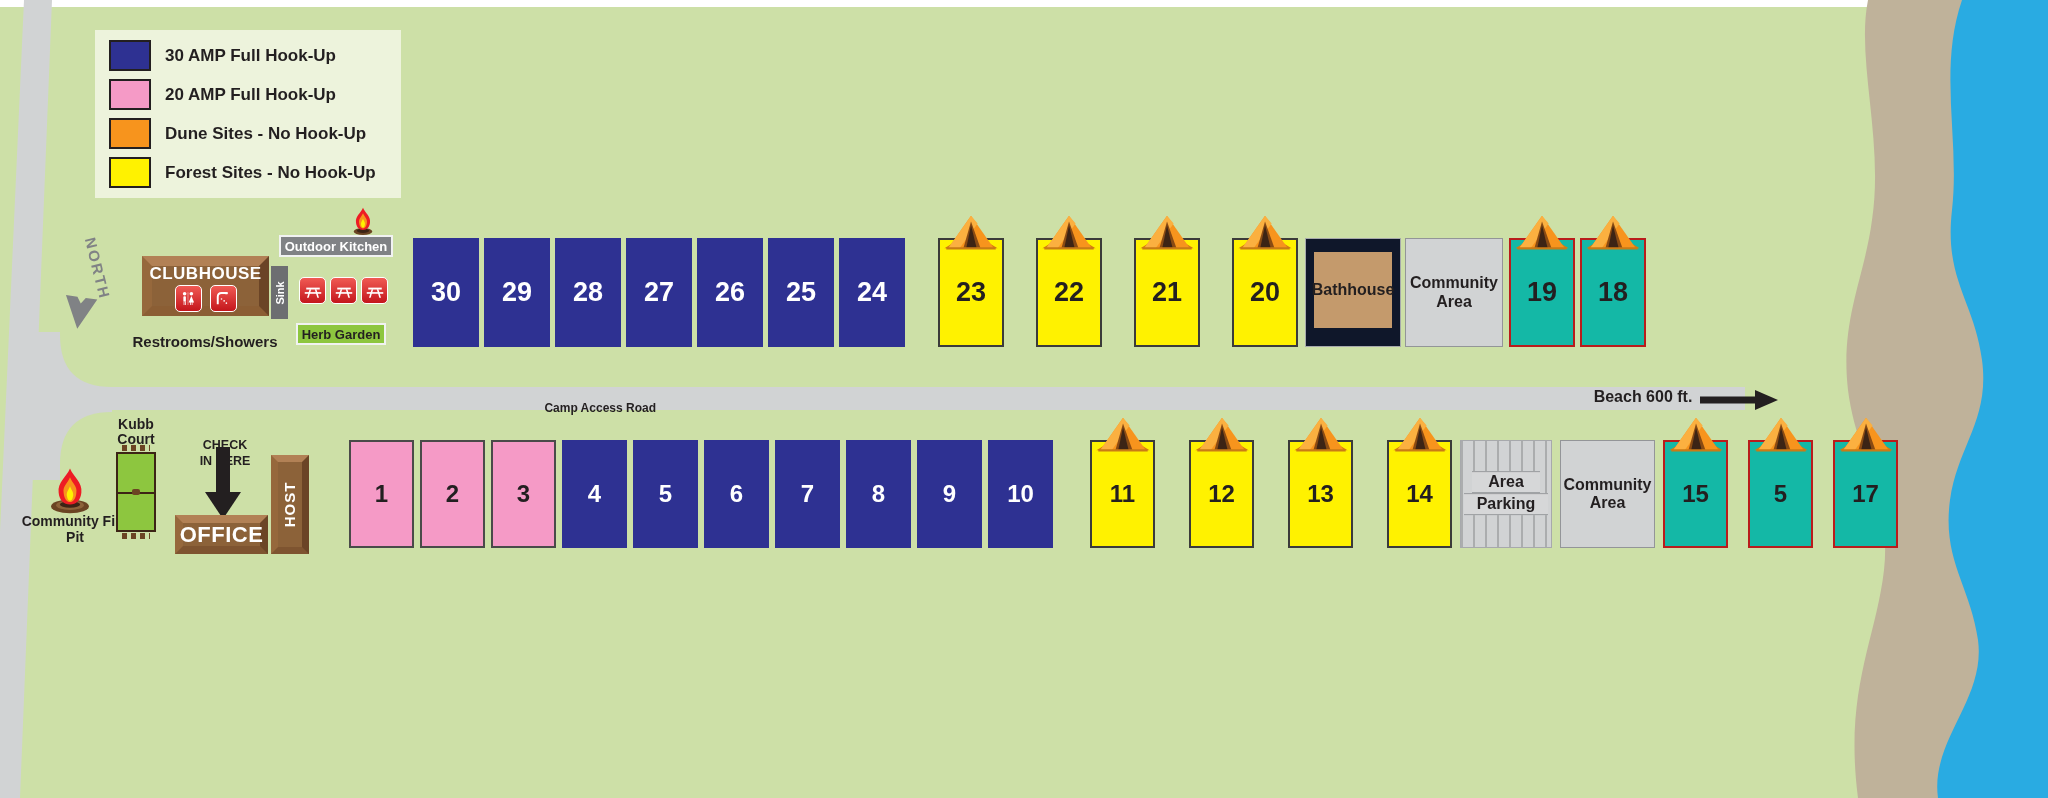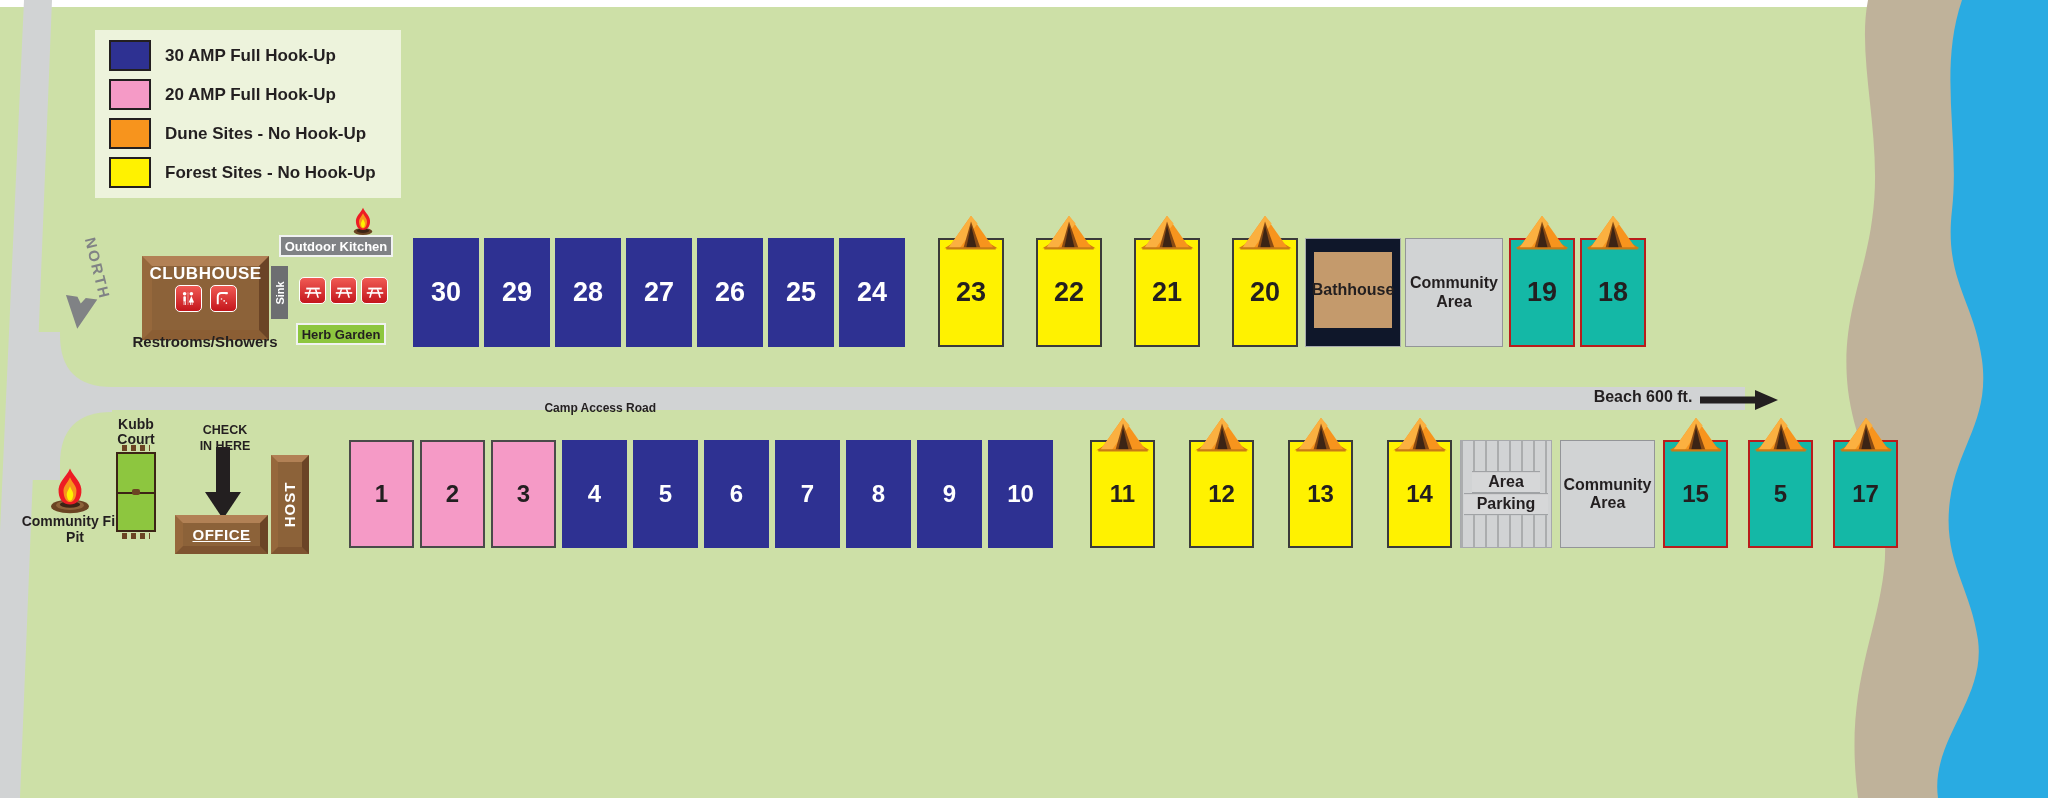--- a/index.html
+++ b/index.html
@@ -16,21 +16,21 @@
 
   
   .north{position:absolute;left:48px;top:246px;width:70px;height:110px;color:#808285;}
   .north-text{position:absolute;left:18px;top:14px;font-size:15px;letter-spacing:2px;
               transform:rotate(76deg);transform-origin:center;}
   .north-arrow{position:absolute;left:12px;top:50px;transform:rotate(8deg);}
 
   
   .bevel{box-sizing:border-box;border-style:solid;background:#8C6239;color:#fff;
          display:flex;align-items:center;justify-content:center;text-align:center;}
-  .clubhouse{position:absolute;left:142px;top:256px;width:127px;height:84px;border-width:10px;
+  .clubhouse{position:absolute;left:142px;top:256px;width:127px;height:60px;border-width:10px;
              border-color:#B28155 #6B4426 #8B5E34 #96683C;flex-direction:column;justify-content:flex-start;}
   .clubhouse-title{font-size:17px;letter-spacing:.5px;margin-top:-2px;}
   .clubhouse-icons{display:flex;gap:8px;margin-top:1px;}
   .redicon{width:25px;height:25px;border-radius:5px;background:linear-gradient(#F05A54,#C4161C);
            border:1.5px solid #fff;display:flex;align-items:center;justify-content:center;}
   .club-caption{position:absolute;left:100px;top:333px;width:210px;text-align:center;font-size:15px;}
   .sink{position:absolute;left:271px;top:266px;width:17px;height:53px;background:#6D6E71;
         display:flex;align-items:center;justify-content:center;}
   .sink span{transform:rotate(-90deg);color:#fff;font-size:11px;}
   .okbar{position:absolute;left:279px;top:235px;width:110px;height:18px;background:#808285;color:#fff;
@@ -94,24 +94,24 @@
                  font-size:14px;line-height:1.15;}
   .kubb-label{position:absolute;left:108px;top:417px;width:56px;text-align:center;font-size:14px;line-height:1.05;}
   .kubb{position:absolute;left:116px;top:452px;width:40px;height:80px;background:#8DC63F;
         border:2px solid #3C2415;box-sizing:border-box;}
   .kubb .midline{position:absolute;left:0;right:0;top:50%;border-top:2px solid #3C2415;}
   .kubb .middot{position:absolute;left:50%;top:50%;width:8px;height:6px;margin:-3px 0 0 -4px;
                 background:#6B4423;border-radius:2px;}
   .kubb .pegs{position:absolute;left:4px;right:4px;height:6px;
               background:repeating-linear-gradient(to right,#6B4423 0 5px,transparent 5px 9px);}
   .pegs-top{top:-9px;} .pegs-bottom{bottom:-9px;}
-  .checkin{position:absolute;left:194px;top:422px;width:62px;text-align:center;font-size:12.5px;line-height:1.3;}
+  .checkin{position:absolute;left:194px;top:437px;width:62px;text-align:center;font-size:12.5px;line-height:1.3;}
   .check-arrow{position:absolute;left:204px;top:447px;}
   .office{position:absolute;left:175px;top:515px;width:93px;height:39px;border-width:8px;
-          border-color:#B28155 #6B4426 #7E5430 #96683C;font-size:15px;letter-spacing:.5px;text-decoration:underline;}
+          border-color:#B28155 #6B4426 #7E5430 #96683C;font-size:22px;letter-spacing:.5px;}
   .host{position:absolute;left:271px;top:455px;width:38px;height:99px;border-width:7px;
         border-color:#B28155 #6B4426 #7E5430 #96683C;}
   .host span{transform:rotate(-90deg);font-size:15px;letter-spacing:1px;}
 </style>
 </head>
 <body>
 
 <div class="stage">
 
   <svg class="bg" width="2048" height="798" viewBox="0 0 2048 798">

